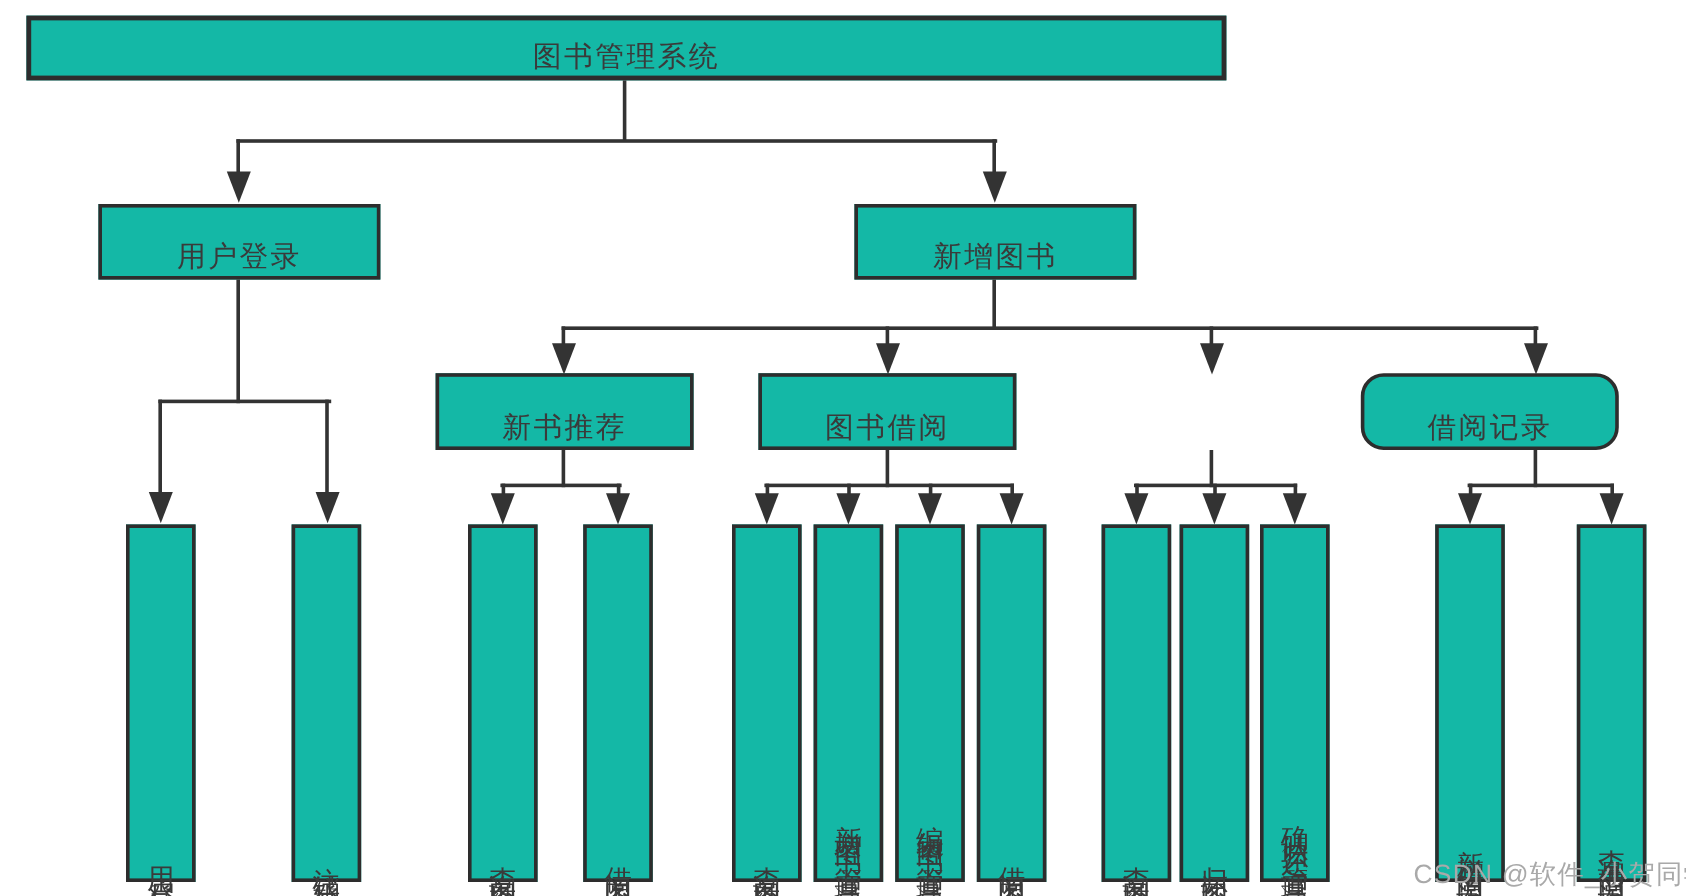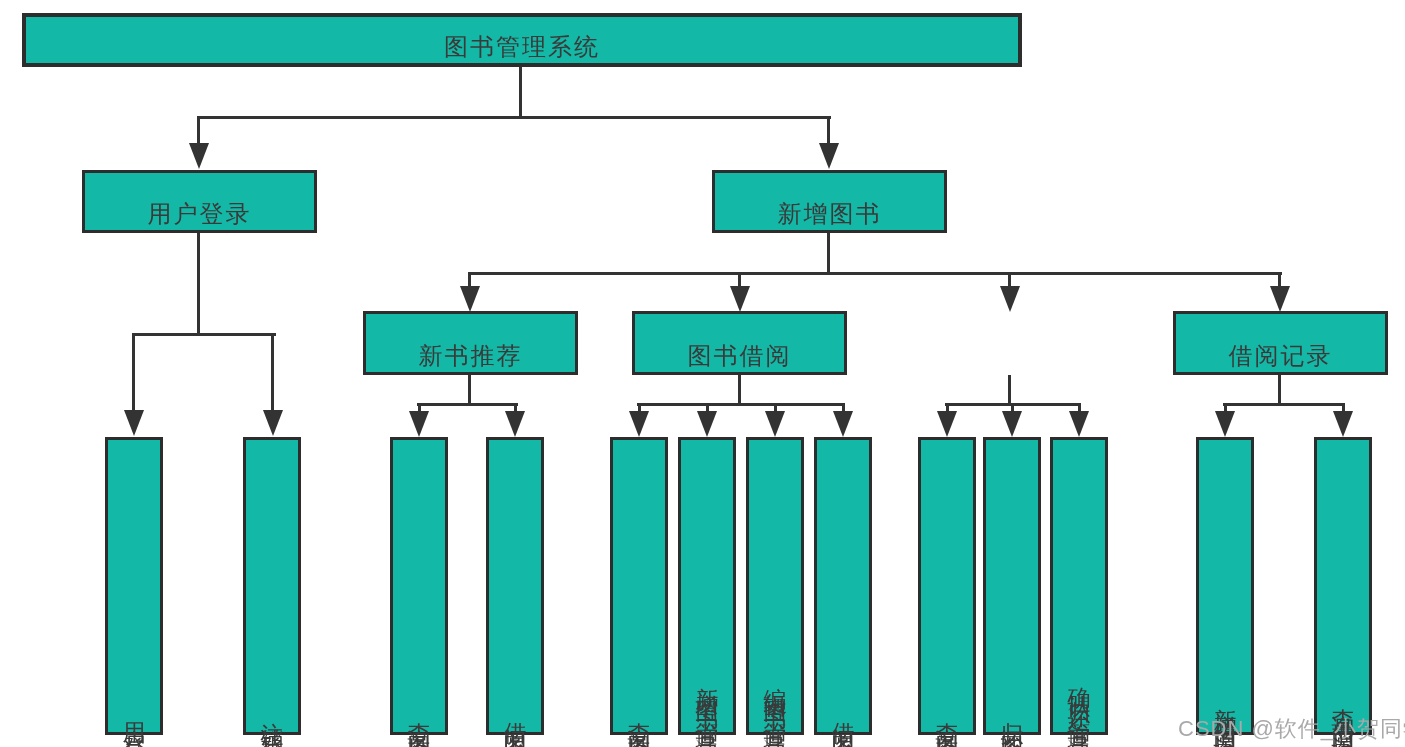--- a/index.html
+++ b/index.html
@@ -76,21 +76,21 @@
   <div class="ah" style="left:1000px;top:286px;"></div>
   <div class="vline" style="left:1278px;top:272px;height:16px;"></div>
   <div class="ah" style="left:1270px;top:286px;"></div>
 
   <div class="box lvl3" style="left:363px;">
     <span class="lbl">新书推荐</span>
   </div>
   <div class="box lvl3" style="left:632px;">
     <span class="lbl">图书借阅</span>
   </div>
-  <div class="box lvl3" style="left:1173px;">
+  <div class="box lvl3" style="left:1134px;border-radius:19px;">
     <span class="lbl">借阅记录</span>
   </div>
 
   <div class="vline" style="left:468px;top:375px;height:31px;"></div>
   <div class="hline" style="left:417px;top:403px;width:101px;"></div>
   <div class="vline" style="left:738px;top:375px;height:31px;"></div>
   <div class="hline" style="left:637px;top:403px;width:208px;"></div>
   <div class="vline" style="left:1008px;top:375px;height:31px;"></div>
   <div class="hline" style="left:945px;top:403px;width:136px;"></div>
   <div class="vline" style="left:1278px;top:375px;height:31px;"></div>

